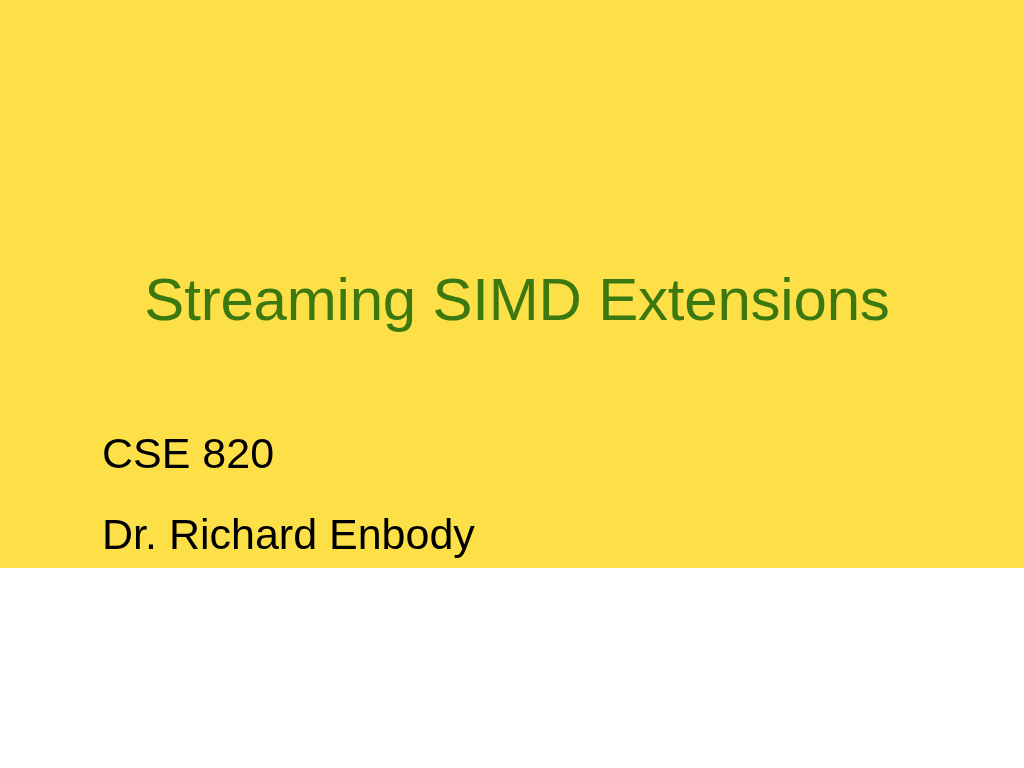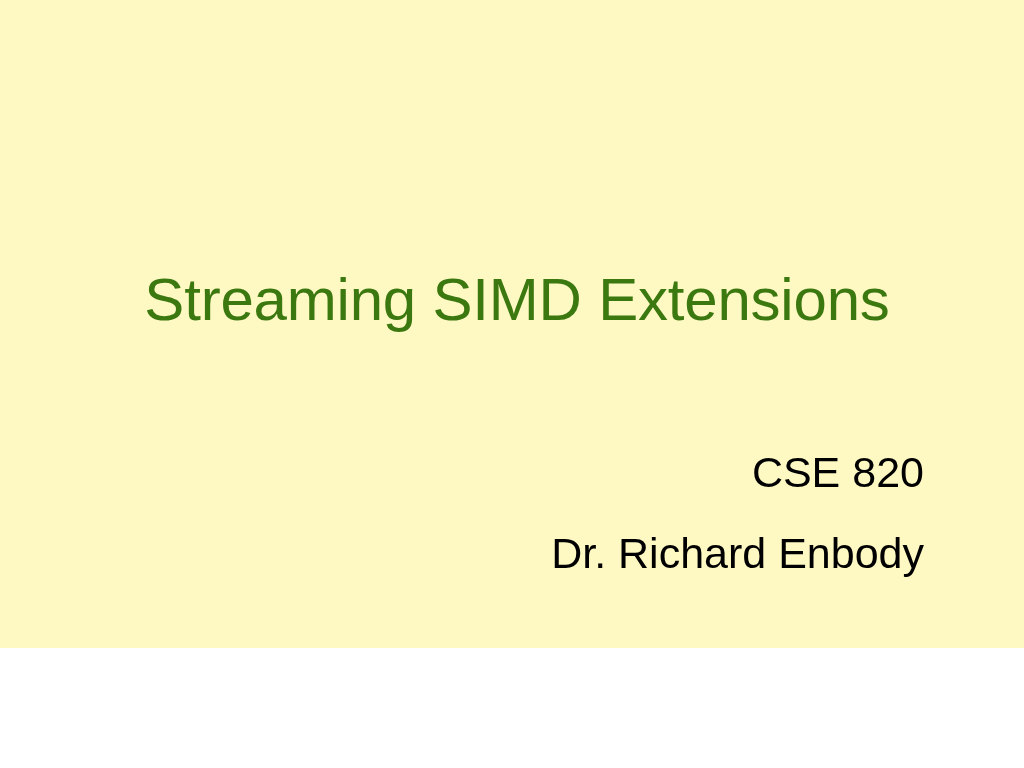--- a/index.html
+++ b/index.html
@@ -13,22 +13,22 @@
     height: 768px;
     overflow: hidden;
     background: #ffffff;
     font-family: "Liberation Sans", sans-serif;
     -webkit-font-smoothing: antialiased;
   }
 
   .slide {
     position: relative;
     width: 1024px;
-    height: 648px;
-    background: #fef9c3;
+    height: 568px;
+    background: #fde047;
     box-sizing: border-box;
   }
 
   
   .title-placeholder {
     position: absolute;
     left: 77px;
     top: 245px;
     width: 880px;
     height: 110px;
@@ -47,24 +47,24 @@
     line-height: 1.06;
     letter-spacing: -0.2px;
     color: #3c7810;
     white-space: nowrap;
   }
 
   
   .subtitle-placeholder {
     position: absolute;
     left: 102px;
-    top: 440px;
+    top: 421px;
     width: 822px;
     height: 150px;
-    text-align: right;
+    text-align: left;
   }
 
   .subtitle-line {
     margin: 0;
     padding: 0;
     font-family: "Liberation Sans", sans-serif;
     font-weight: 400;
     font-size: 43px;
     line-height: 64px;
     letter-spacing: 0px;

